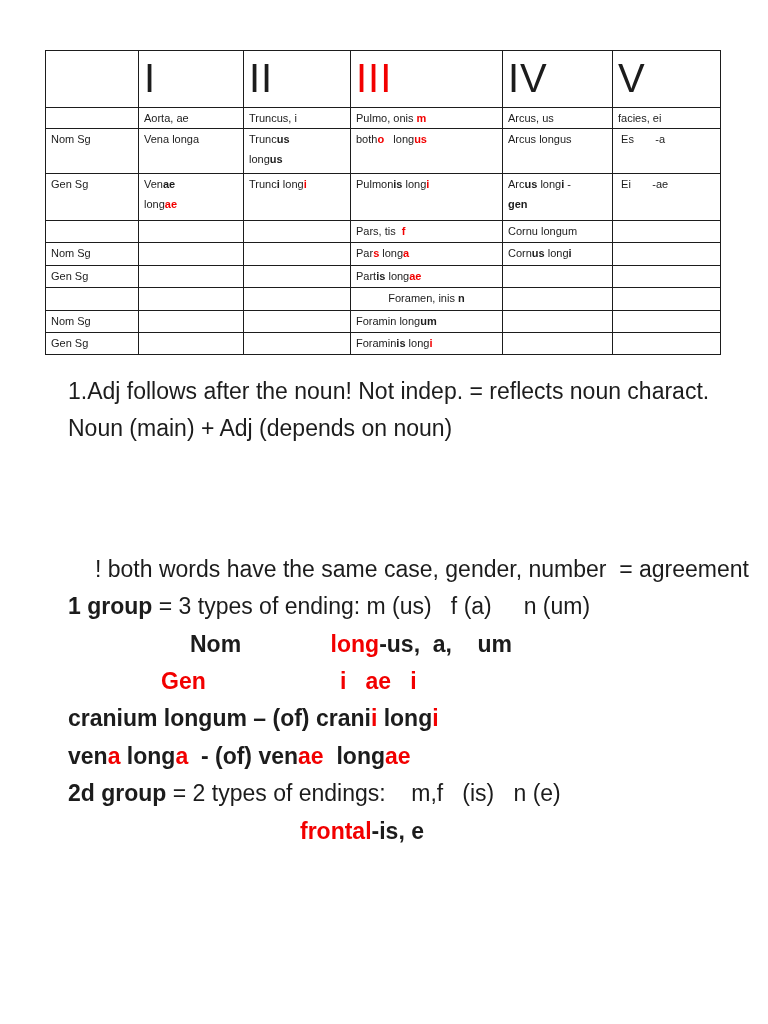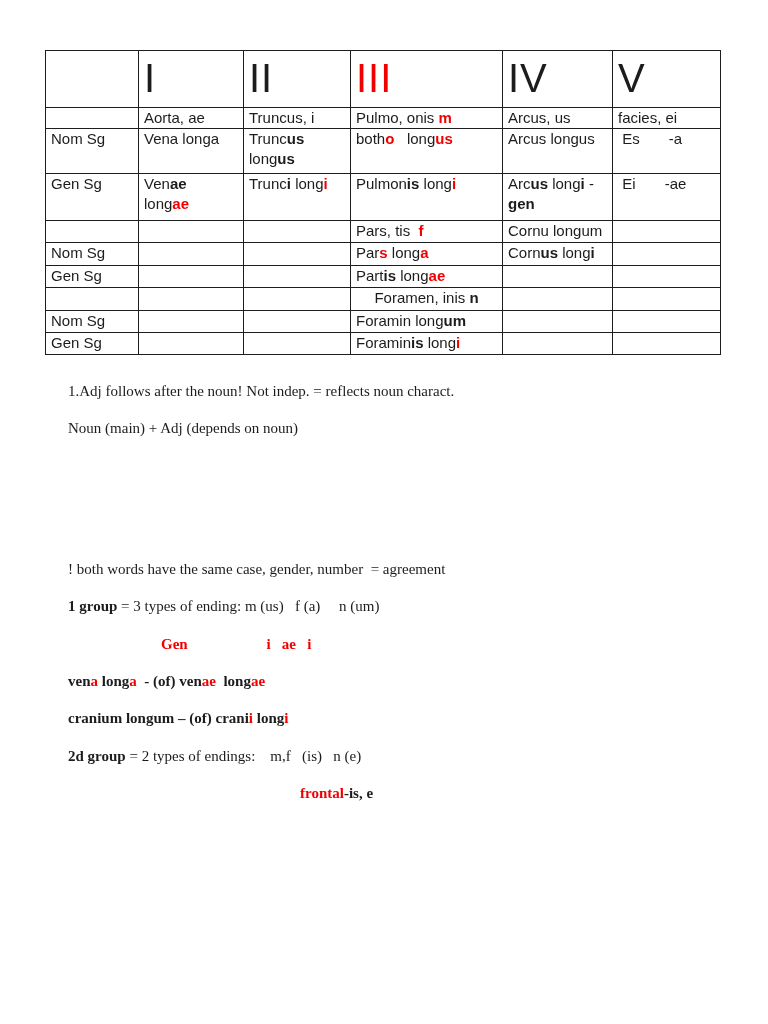--- a/index.html
+++ b/index.html
@@ -22,21 +22,21 @@
     position: absolute;
     left: 45px;
     top: 50px;
     width: 675px;
     border-collapse: collapse;
     table-layout: fixed;
   }
   .decl td {
     border: 1.5px solid var(--border, #1d1d1d);
     vertical-align: top;
-    font-size: 15px;
+    font-size: 11px;
     line-height: 20px;
     padding: 0px 5px;
     white-space: pre-wrap;
     overflow: hidden;
   }
   .decl td.hdr {
     font-size: 40px;
     line-height: 50px;
     padding: 2px 5px;
     letter-spacing: 1px;
@@ -54,27 +54,26 @@
   tr.r9 { height: 22px; }
 
   
   .notes {
     position: absolute;
     left: 68px;
     top: 373px;
     width: 680px;
   }
   .note-line {
-    font-size: 15px;
+    font-size: 23px;
     line-height: 37.4px;
     min-height: 37.4px;
     white-space: pre;
-    font-family: Liberation Serif, serif;
   }
-  .note-line.l4  { margin-top: 103px; }
+  .note-line.l4  { margin-top: 103px; margin-left: 27px; }
   .note-line.l6  { margin-left: 122px; }
   .note-line.l7  { margin-left: 93px; }
   .note-line.l12 { margin-left: 232px; }
 </style>
 </head>
 <body>
 
 <div class="page">
 
   <table class="decl">
@@ -171,20 +170,21 @@
           <td></td>
         </tr>
       </tbody>
   </table>
 
   <div class="notes">
       <div class="note-line l1"><span>1.Adj follows after the noun! Not indep. = reflects noun charact.</span></div>
       <div class="note-line l2"><span>Noun (main) + Adj (depends on noun)</span></div>
       <div class="note-line l4"><span>! both words have the same case, gender, number  = agreement</span></div>
       <div class="note-line l5"><span class="b">1 group</span><span> = 3 types of ending: m (us)   f (a)     n (um)</span></div>
+      <div class="note-line l6"><span class="b">Nom</span><span>              </span><span class="r">long</span><span class="b">-us,  a,    um</span></div>
       <div class="note-line l7"><span class="r">Gen</span><span>                     </span><span class="r">i   ae   i</span></div>
+      <div class="note-line l10"><span class="b">cranium longum – (of) crani</span><span class="r">i</span><span class="b"> long</span><span class="r">i</span></div>
       <div class="note-line l9"><span class="b">ven</span><span class="r">a</span><span class="b"> long</span><span class="r">a</span><span class="b">  - (of) ven</span><span class="r">ae</span><span class="b">  long</span><span class="r">ae</span></div>
-      <div class="note-line l10"><span class="b">cranium longum – (of) crani</span><span class="r">i</span><span class="b"> long</span><span class="r">i</span></div>
       <div class="note-line l11"><span class="b">2d group</span><span> = 2 types of endings:    m,f   (is)   n (e)</span></div>
       <div class="note-line l12"><span class="r">frontal</span><span class="b">-is, e</span></div>
     </div>
 
 </div>
 
 </body></html>

